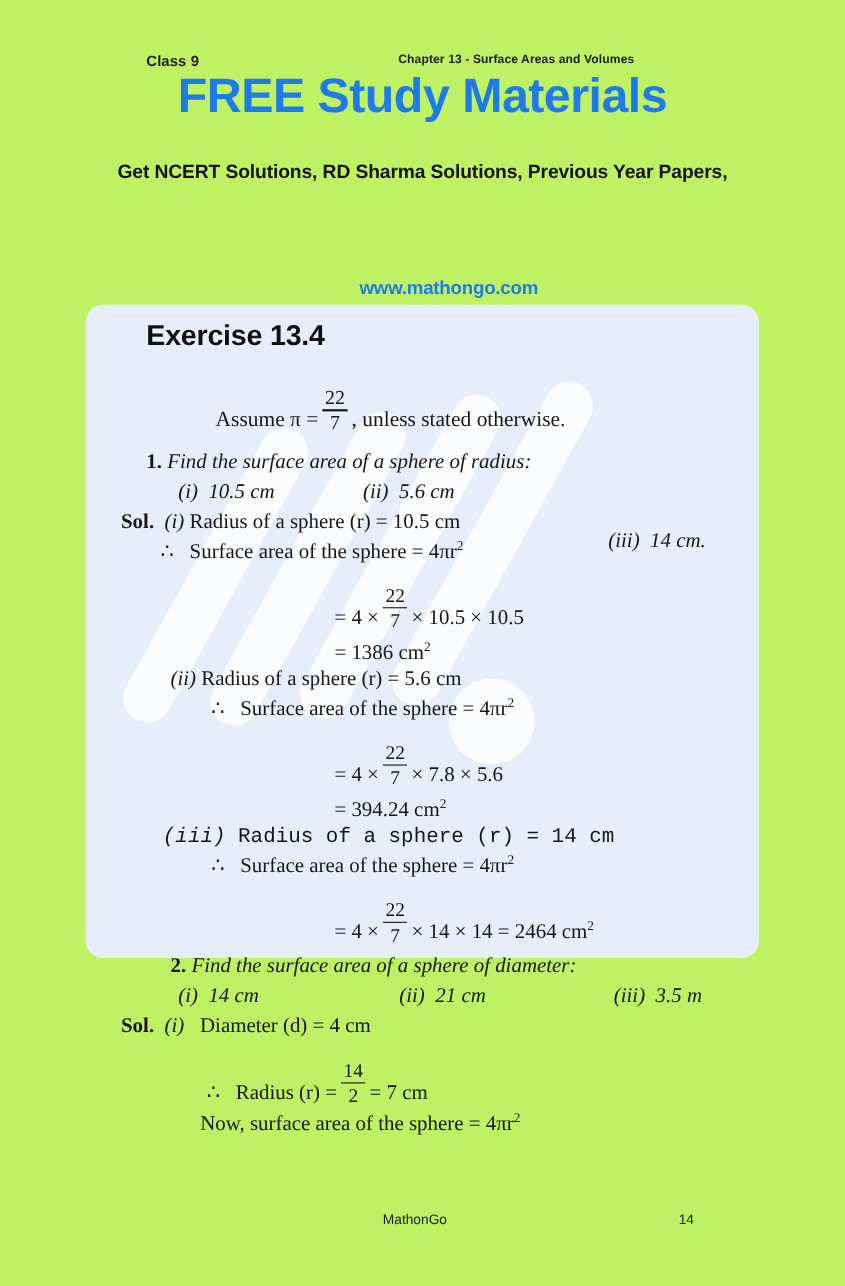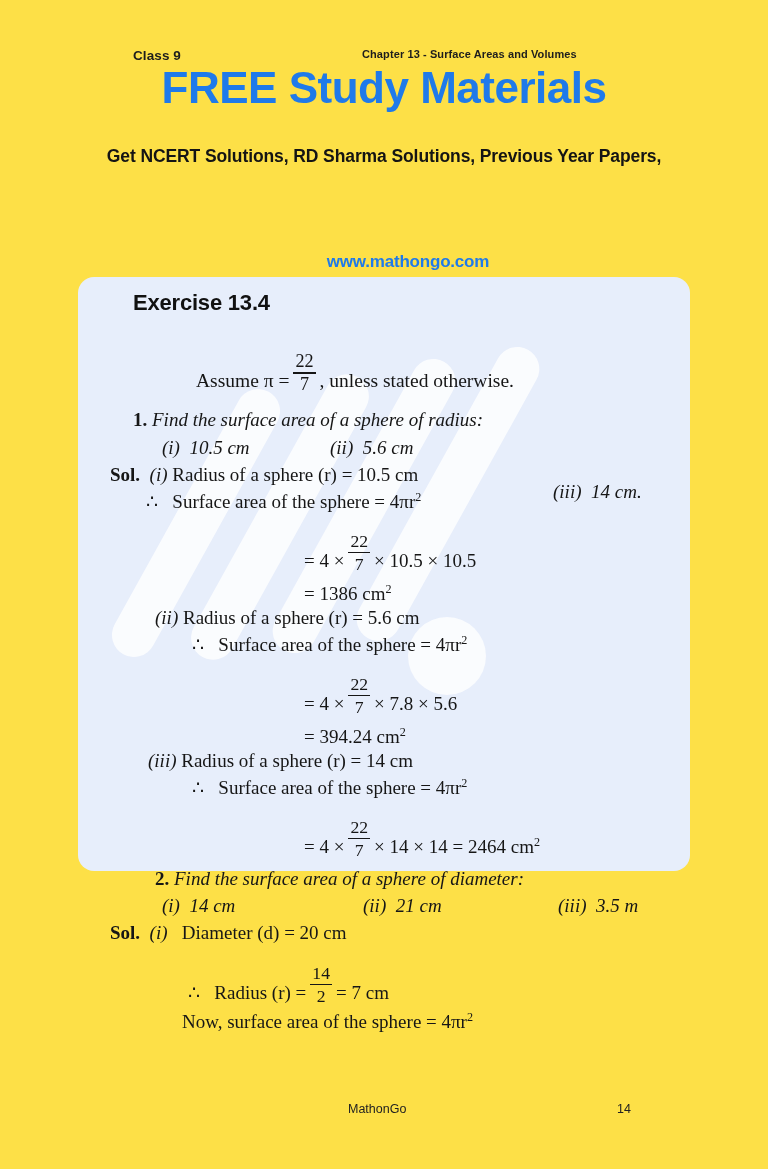--- a/index.html
+++ b/index.html
@@ -12,21 +12,21 @@
     height: 1169px;
     position: relative;
     font-family: "Liberation Sans", sans-serif;
     color: #1a1a1a;
     overflow: hidden;
   }
 
   .page {
     position: absolute;
     inset: 0;
-    background: #fde047;
+    background: #bef264;
   }
 
   
   .hdr-line {
     position: absolute;
     top: 48px;
     left: 0;
     right: 0;
     height: 18px;
   }
@@ -130,21 +130,21 @@
     font-size: 19px;
     color: #161616;
     white-space: nowrap;
     line-height: 1;
   }
   .exhead {
     position: absolute;
     left: 133px;
     top: 290px;
     font-family: "Liberation Sans", sans-serif;
-    font-size: 22px;
+    font-size: 26px;
     font-weight: 700;
     color: #111;
     letter-spacing: -0.2px;
   }
 
   i.it { font-style: italic; }
   b.bd { font-weight: 700; }
   sup { font-size: 0.64em; vertical-align: super; line-height: 0; }
 
   
@@ -248,21 +248,21 @@
     <div class="ln" style="left:192px; top:635px;">
       <span>∴</span>&nbsp;&nbsp; <span>Surface area of the sphere = 4πr</span><sup>2</sup>
     </div>
     <div class="ln" style="left:304px; top:681px;">
       <span>= 4 ×</span><span class="frac"><span class="num">22</span><span class="bar"></span><span class="den">7</span></span><span>× 7.8 × 5.6</span>
     </div>
     <div class="ln" style="left:304px; top:727px;">
       <span>= 394.24 cm</span><sup>2</sup>
     </div>
 
-    <div class="ln" style="left:148px; top:751px;">
+    <div class="ln" style="left:148px; top:751px;font-family:Liberation Mono, monospace;">
       <i class="it">(iii)</i>&nbsp;<span>Radius of a sphere (r) = 14 cm</span>
     </div>
     <div class="ln" style="left:192px; top:778px;">
       <span>∴</span>&nbsp;&nbsp; <span>Surface area of the sphere = 4πr</span><sup>2</sup>
     </div>
     <div class="ln" style="left:304px; top:824px;">
       <span>= 4 ×</span><span class="frac"><span class="num">22</span><span class="bar"></span><span class="den">7</span></span><span>× 14 × 14 = 2464 cm</span><sup>2</sup>
     </div>
 
     <div class="ln" style="left:155px; top:869px;">
@@ -273,21 +273,21 @@
       <i class="it">(i)</i>&nbsp; <i class="it">14 cm</i>
     </div>
     <div class="ln" style="left:345px; top:896px;margin-left:18px;">
       <i class="it">(ii)</i>&nbsp; <i class="it">21 cm</i>
     </div>
     <div class="ln" style="left:558px; top:896px;">
       <i class="it">(iii)</i>&nbsp; <i class="it">3.5 m</i>
     </div>
 
     <div class="ln" style="left:110px; top:923px;">
-      <b class="bd">Sol.</b>&nbsp; <i class="it">(i)</i>&nbsp;&nbsp;&nbsp;<span>Diameter (d) = 20 cm</span>
+      <b class="bd">Sol.</b>&nbsp; <i class="it">(i)</i>&nbsp;&nbsp;&nbsp;<span>Diameter (d) = 4 cm</span>
     </div>
 
     <div class="ln" style="left:188px; top:970px;">
       <span>∴</span>&nbsp;&nbsp; <span>Radius (r) =</span><span class="frac"><span class="num">14</span><span class="bar"></span><span class="den">2</span></span><span>= 7 cm</span>
     </div>
 
     <div class="ln" style="left:182px; top:1012px;">
       <span>Now, surface area of the sphere = 4πr</span><sup>2</sup>
     </div>
 

